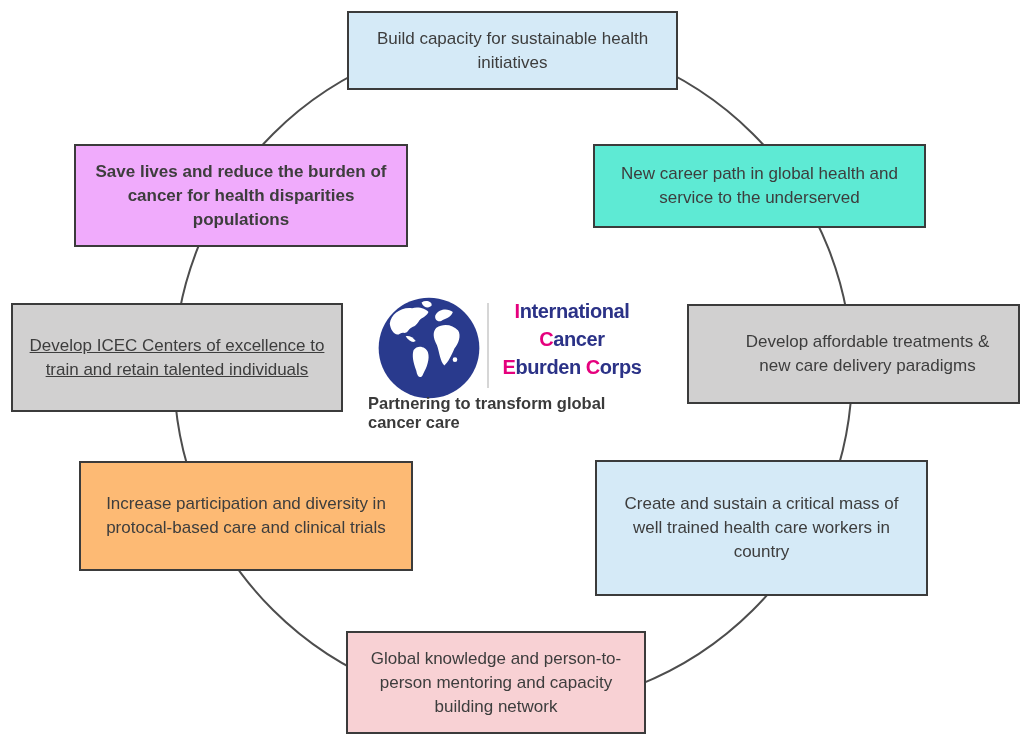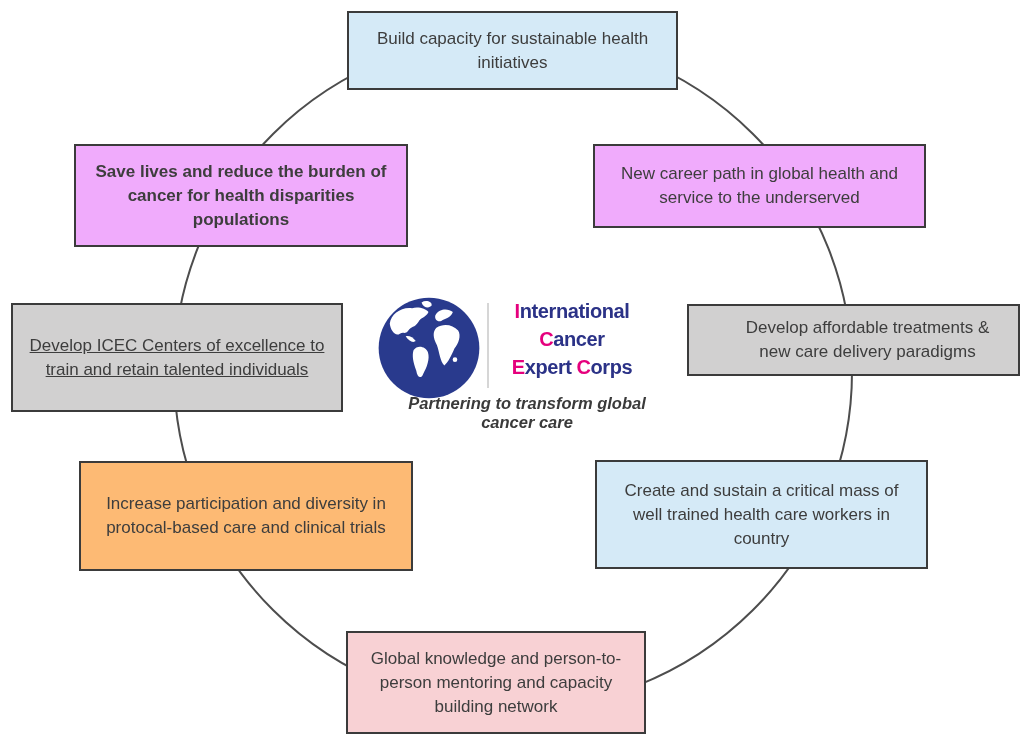--- a/index.html
+++ b/index.html
@@ -15,51 +15,51 @@
     display:flex; align-items:center; justify-content:center;
     text-align:center; color:#3d3d3d;
     font-size:17px; line-height:24px; padding:4px 12px;
     z-index:2;
   }
   
   .pos-top      { left:347px; top:11px;  width:331px; height:79px;  }
   .pos-ul       { left:74px;  top:144px; width:334px; height:103px; }
   .pos-ur       { left:593px; top:144px; width:333px; height:84px;  }
   .pos-left     { left:11px;  top:303px; width:332px; height:109px; }
-  .pos-right    { left:687px; top:304px; width:333px; height:72px;padding-left:40px;  }
+  .pos-right    { left:687px; top:304px; width:333px; height:100px;padding-left:40px;  }
   .pos-ll       { left:79px;  top:461px; width:334px; height:110px; }
-  .pos-lr       { left:595px; top:460px; width:333px; height:109px; }
+  .pos-lr       { left:595px; top:460px; width:333px; height:136px; }
   .pos-bottom   { left:346px; top:631px; width:300px; height:103px; }
 
   .logo-globe   { position:absolute; left:376px; top:295px; width:106px; height:106px; z-index:3; }
   .logo-sep     { position:absolute; left:487px; top:303px; width:2px; height:85px; background:#d6d6d6; z-index:3; }
   .logo-text {
     position:absolute; left:489px; top:297px; width:166px; z-index:3;
     text-align:center; font-weight:bold; font-size:20px; line-height:28px;
     letter-spacing:-0.4px; color:#2b3287;
   }
   .logo-text .pink { color:#e5007d; }
   .logo-text .gap  { margin-left:0.24em; }
   .logo-tagline {
-    position:absolute; left:380px; top:394px; width:294px; z-index:3;
-    text-align:center; font-style:italic; font-weight:bold;
+    position:absolute; left:368px; top:394px; width:294px; z-index:3;
+    font-weight:bold;
     font-size:16.5px; color:#3a3a3a;
   }
 </style>
 </head>
 <body>
 
 <div class="canvas">
 
   <svg class="ring-svg" viewBox="0 0 1030 747" xmlns="http://www.w3.org/2000/svg">
     <ellipse cx="513" cy="372" rx="339" ry="337" fill="none" stroke="#4d4d4d" stroke-width="2"></ellipse>
   </svg>
 
   <div class="goal-box pos-top" style="background-color: rgb(213, 234, 247);">Build capacity for sustainable health initiatives</div>
-  <div class="goal-box pos-ur" style="background-color: #f0abfc;">New career path in global health and service to the underserved</div>
+  <div class="goal-box pos-ur" style="background-color: #5eead4;">New career path in global health and service to the underserved</div>
   <div class="goal-box pos-right" style="background-color: rgb(209, 208, 208);">Develop affordable treatments &amp; new care delivery paradigms</div>
   <div class="goal-box pos-lr" style="background-color: rgb(213, 234, 247);">Create and sustain a critical mass of well trained health care workers in country</div>
   <div class="goal-box pos-bottom" style="background-color: rgb(248, 209, 212);">Global knowledge and person-to-person mentoring and capacity building network</div>
   <div class="goal-box pos-ll" style="background-color: #fdba74;">Increase participation and diversity in protocal-based care and clinical trials</div>
   <div class="goal-box pos-left" style="background-color: rgb(209, 208, 208); text-decoration: underline;">Develop ICEC Centers of excellence to train and retain talented individuals</div>
   <div class="goal-box pos-ul" style="background-color: #f0abfc; font-weight: bold;">Save lives and reduce the burden of cancer for health disparities populations</div>
 
   <div class="logo-globe">
     <svg viewBox="0 0 100 100" width="106" height="106" xmlns="http://www.w3.org/2000/svg">
       <circle cx="50" cy="50" r="47.5" fill="#293a8d"></circle>
@@ -76,17 +76,17 @@
 
       <path fill="#ffffff" d="M57,31 C63.5,26.5 72.5,28 77.5,33.5 C80.5,38.5 78,45.5 74,50.5 C71,57.5 68,63.5 64.5,66.5 C60.5,63 60,54.5 57.5,47.5 C53.5,40 53.5,34.5 57,31 Z"></path>
 
       <circle cx="74.5" cy="61" r="2.2" fill="#ffffff"></circle>
     </svg>
   </div>
   <div class="logo-sep"></div>
   <div class="logo-text">
     <div><span class="pink">I</span><span>nternational</span></div>
     <div><span class="pink">C</span><span>ancer</span></div>
-    <div><span class="pink">E</span><span>xpert</span><span class="pink gap">C</span><span>orps</span></div>
+    <div><span class="pink">E</span><span>burden</span><span class="pink gap">C</span><span>orps</span></div>
   </div>
   <div class="logo-tagline">Partnering to transform global cancer care</div>
 
 </div>
 
 </body></html>

